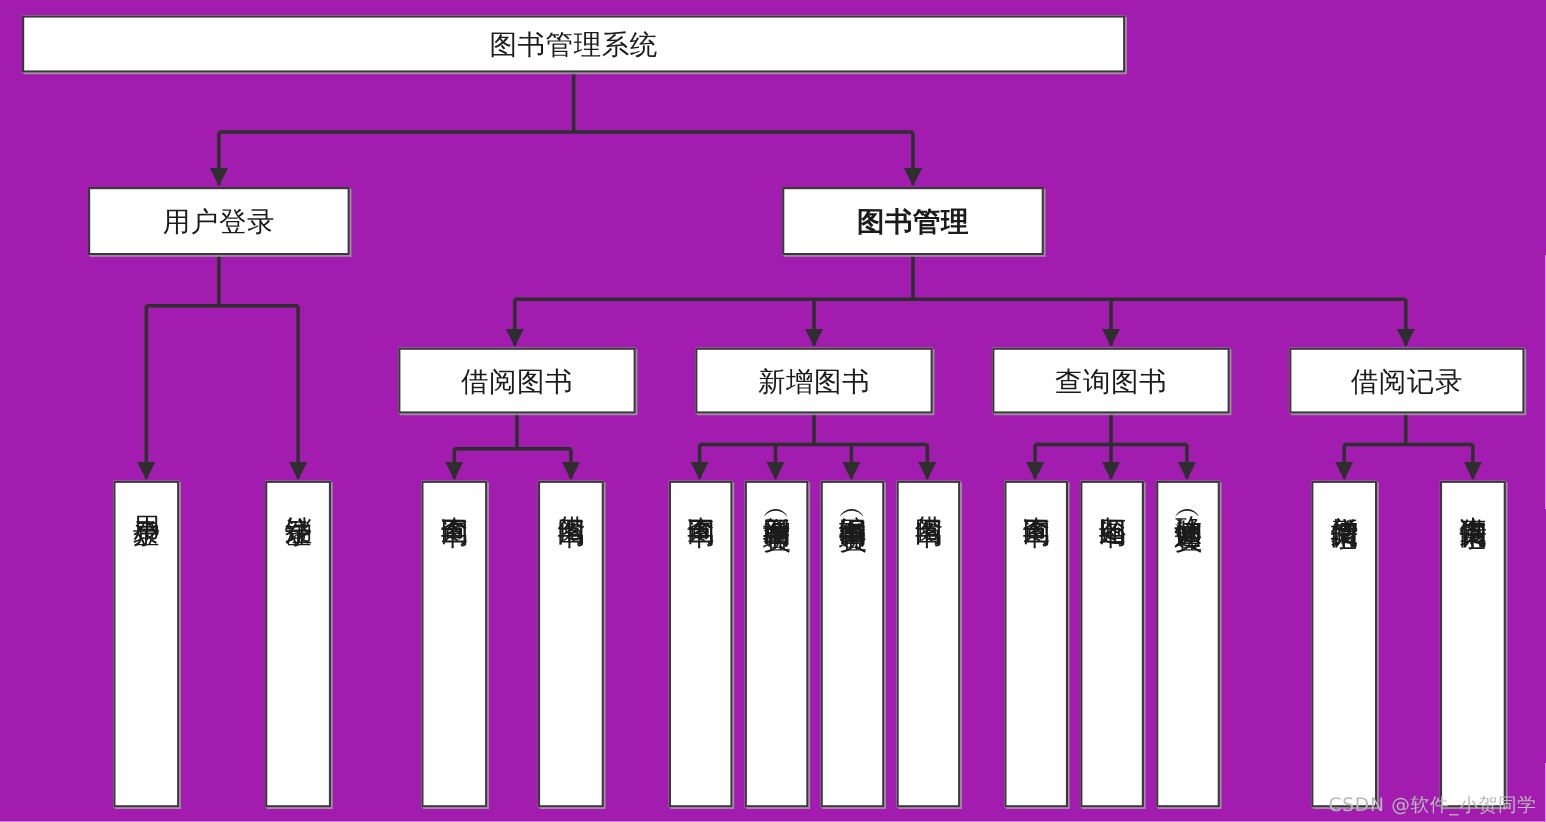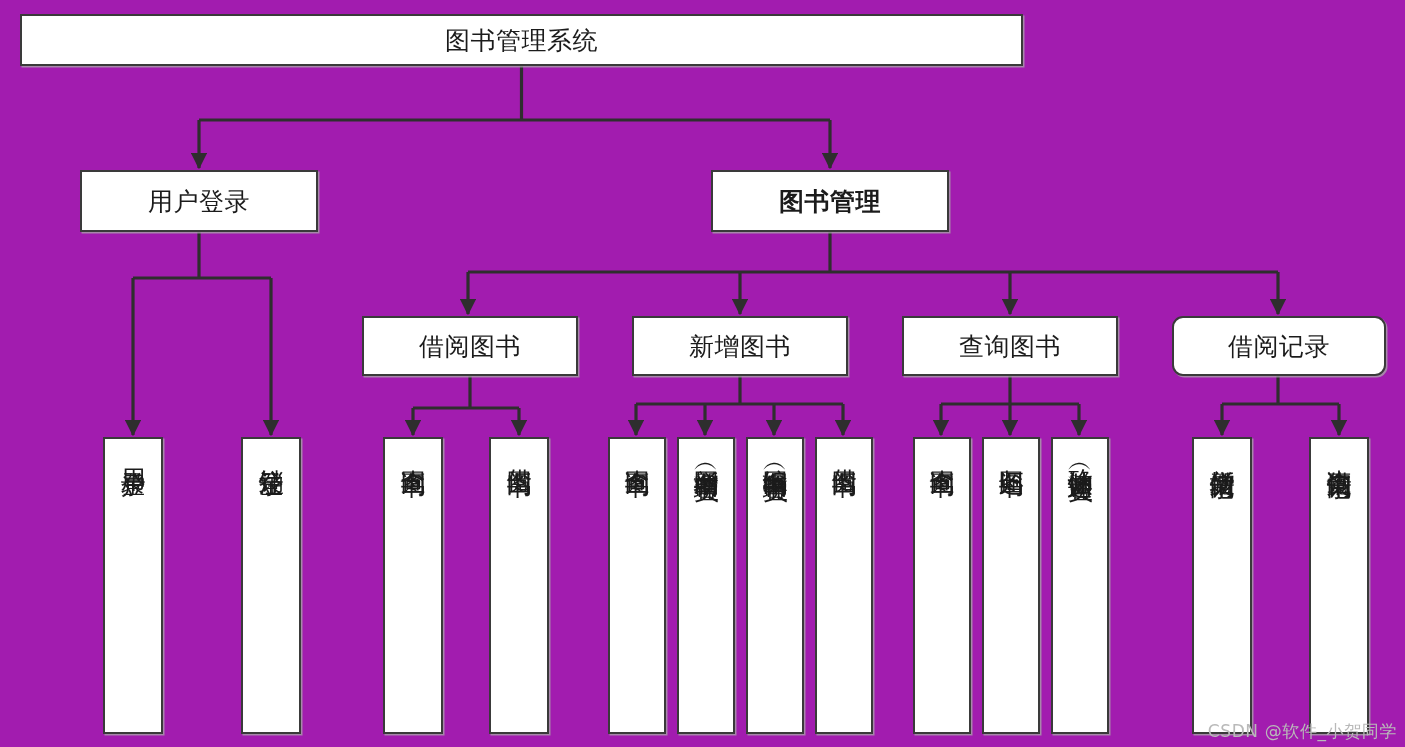--- a/index.html
+++ b/index.html
@@ -141,21 +141,21 @@
   </div>
 
   <div class="node" style="left:632px; top:316px; width:216px; height:60px;">
     <span class="lbl">新增图书</span>
   </div>
 
   <div class="node" style="left:902px; top:316px; width:216px; height:60px;">
     <span class="lbl">查询图书</span>
   </div>
 
-  <div class="node" style="left:1172px; top:316px; width:214px; height:60px;border-radius:11px;">
+  <div class="node" style="left:1172px; top:316px; width:214px; height:60px;">
     <span class="lbl">借阅记录</span>
   </div>
 
   <div class="node vertical" style="left:103px; top:437px; width:60px; height:297px;">
     <span class="lbl">用户登录</span>
   </div>
 
   <div class="node vertical" style="left:241px; top:437px; width:60px; height:297px;">
     <span class="lbl">注销登录</span>
   </div>

